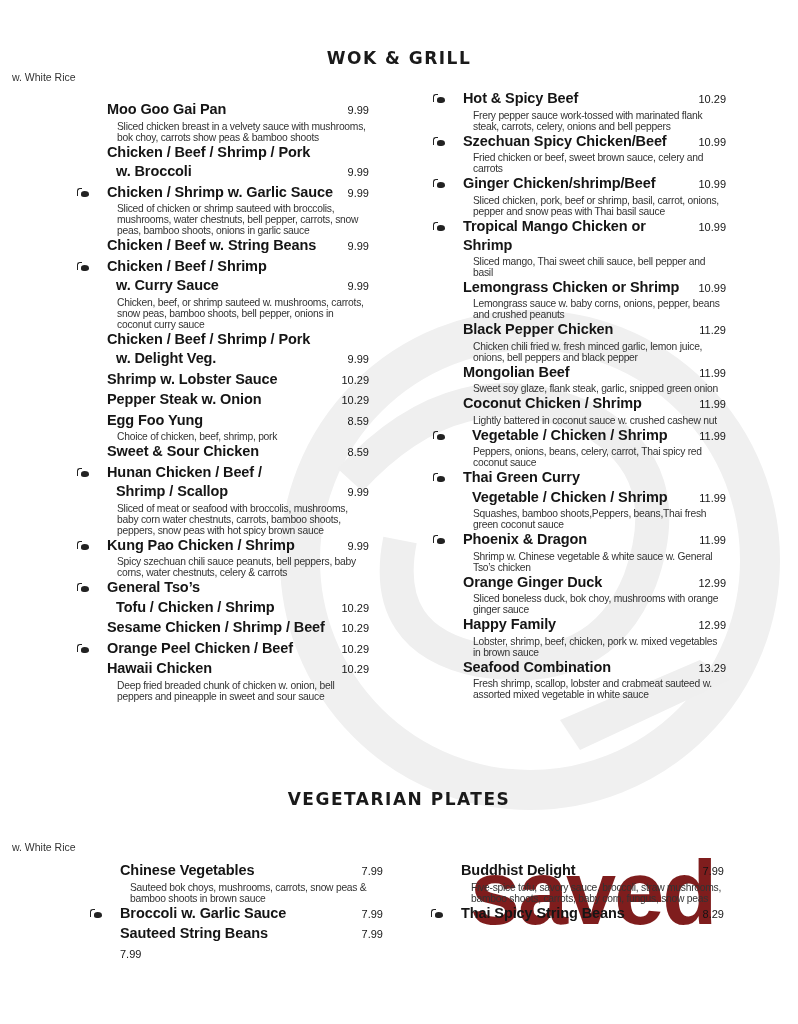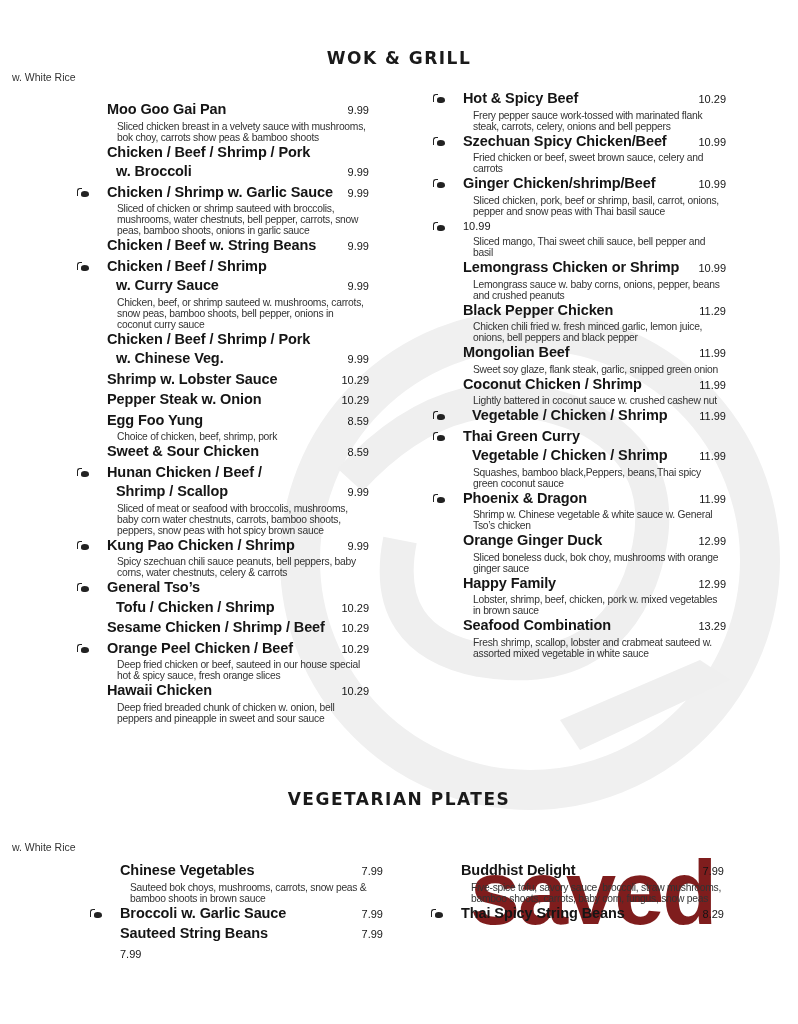--- a/index.html
+++ b/index.html
@@ -91,21 +91,21 @@
     </div>
     <div class="desc">Chicken, beef, or shrimp sauteed w. mushrooms, carrots, snow peas, bamboo shoots, bell pepper, onions in coconut curry sauce</div>
   </div>
     <div class="item">
 
     <div class="name-row line1">
       <span class="name">Chicken / Beef / Shrimp / Pork</span>
 
     </div>
     <div class="name-row line2">
-      <span class="name sub">w. Chinese Veg.</span>
+      <span class="name sub">w. Delight Veg.</span>
       <span class="price">9.99</span>
     </div>
 
   </div>
     <div class="item">
 
     <div class="name-row line1">
       <span class="name">Shrimp w. Lobster Sauce</span>
       <span class="price">10.29</span>
     </div>
@@ -189,21 +189,20 @@
     <div class="item">
     <span class="spicy">
         <span class="stem"></span>
         <span class="pod"></span>
       </span>
     <div class="name-row line1">
       <span class="name">Orange Peel Chicken / Beef</span>
       <span class="price">10.29</span>
     </div>
 
-    <div class="desc">Deep fried chicken or beef, sauteed in our house special hot &amp; spicy sauce, fresh orange slices</div>
   </div>
     <div class="item">
 
     <div class="name-row line1">
       <span class="name">Hawaii Chicken</span>
       <span class="price">10.29</span>
     </div>
 
     <div class="desc">Deep fried breaded chunk of chicken w. onion, bell peppers and pineapple in sweet and sour sauce</div>
   </div>
@@ -244,20 +243,21 @@
     </div>
 
     <div class="desc">Sliced chicken, pork, beef or shrimp, basil, carrot, onions, pepper and snow peas with Thai basil sauce</div>
   </div>
     <div class="item">
     <span class="spicy">
         <span class="stem"></span>
         <span class="pod"></span>
       </span>
     <div class="name-row line1">
+      <span class="name">Tropical Mango Chicken or Shrimp</span>
       <span class="price">10.99</span>
     </div>
 
     <div class="desc">Sliced mango, Thai sweet chili sauce, bell pepper and basil</div>
   </div>
     <div class="item">
 
     <div class="name-row line1">
       <span class="name">Lemongrass Chicken or Shrimp</span>
       <span class="price">10.99</span>
@@ -294,35 +294,36 @@
   </div>
     <div class="item">
     <span class="spicy">
         <span class="stem"></span>
         <span class="pod"></span>
       </span>
     <div class="name-row line2">
       <span class="name sub">Vegetable / Chicken / Shrimp</span>
       <span class="price">11.99</span>
     </div>
+    <div class="desc">Peppers, onions, beans, celery, carrot, Thai spicy red coconut sauce</div>
   </div>
     <div class="item">
     <span class="spicy">
         <span class="stem"></span>
         <span class="pod"></span>
       </span>
     <div class="name-row line1">
       <span class="name">Thai Green Curry</span>
 
     </div>
     <div class="name-row line2">
       <span class="name sub">Vegetable / Chicken / Shrimp</span>
       <span class="price">11.99</span>
     </div>
-    <div class="desc">Squashes, bamboo black,Peppers, beans,Thai spicy green coconut sauce</div>
+    <div class="desc">Squashes, bamboo shoots,Peppers, beans,Thai fresh green coconut sauce</div>
   </div>
     <div class="item">
     <span class="spicy">
         <span class="stem"></span>
         <span class="pod"></span>
       </span>
     <div class="name-row line1">
       <span class="name">Phoenix &amp; Dragon</span>
       <span class="price">11.99</span>
     </div>

